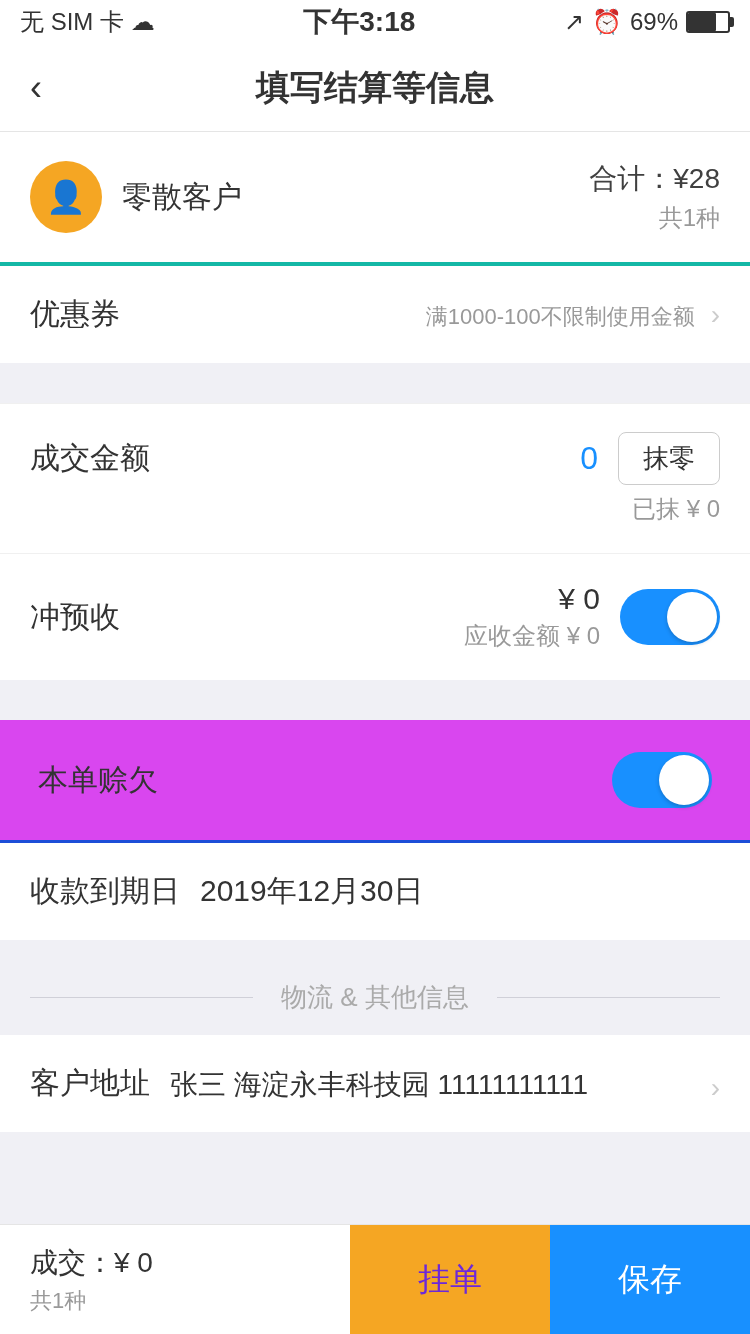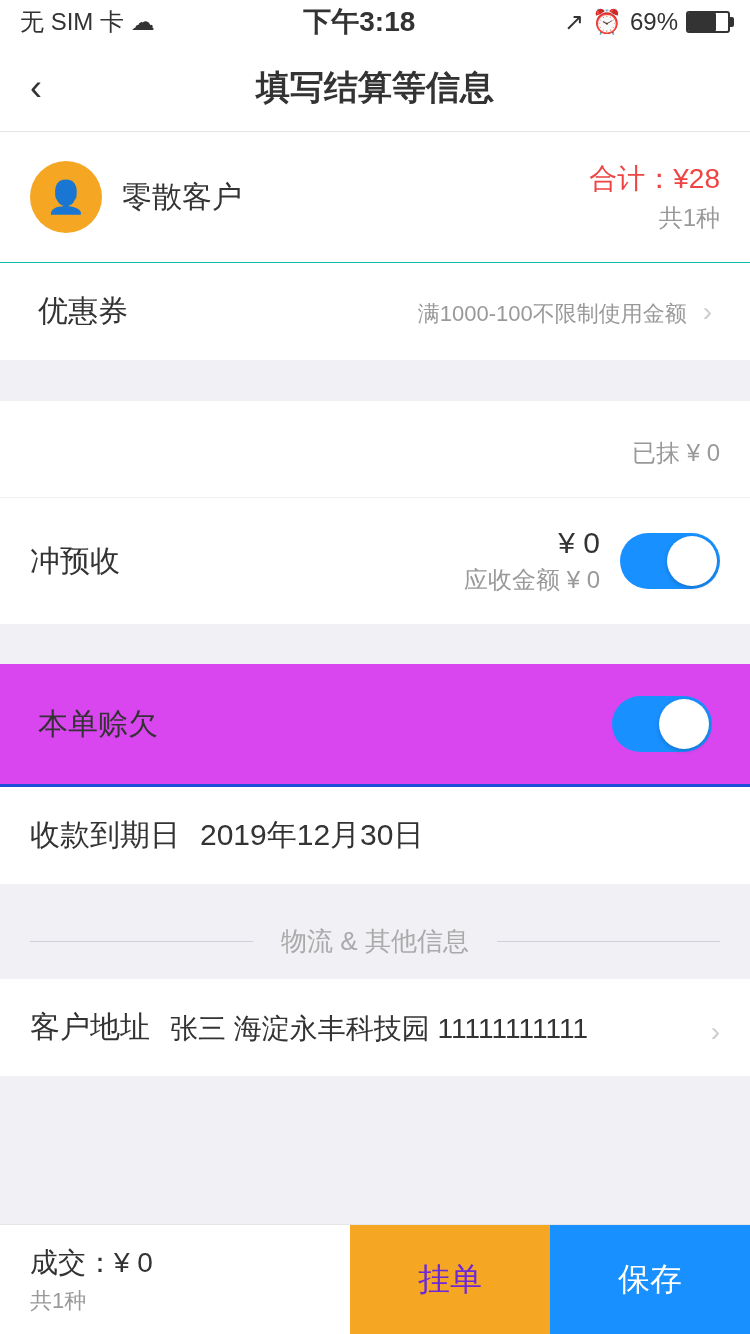--- a/index.html
+++ b/index.html
@@ -130,35 +130,35 @@
     }
     .customer-name {
       font-size: 30px;
       color: #333;
     }
     .customer-right {
       text-align: right;
     }
     .customer-total {
       font-size: 28px;
-      color: #ef4444;
+      color: #404040;
     }
     .customer-count {
       font-size: 24px;
       color: #999;
       margin-top: 4px;
     }
 
     
     .row-item {
       background: #fff;
-      padding: 28px 38px;
-      display: flex;
-      justify-content: space-between;
-      border-top: 1px solid #14b8a6;
+      padding: 28px 30px;
+      display: flex;
+      justify-content: space-between;
+      border-top: 4px solid #14b8a6;
     }
     .row-label {
       font-size: 30px;
       color: #333;
     }
     .row-right {
       display: flex;
       align-items: center;
       gap: 16px;
     }
@@ -449,20 +449,27 @@
         <span class="chevron">›</span>
       </div>
     </div>
   </div>
 
   <div class="divider-section"></div>
 
   <div class="section-white">
 
     <div class="transaction-row">
+      <div class="transaction-top">
+        <span class="transaction-label">成交金额</span>
+        <div class="transaction-right-group">
+          <span class="amount-value">0</span>
+          <button class="round-btn">抹零</button>
+        </div>
+      </div>
       <div class="transaction-sub">已抹  ¥ 0</div>
     </div>
 
     <div class="prepay-row">
       <span class="prepay-label">冲预收</span>
       <div class="prepay-right">
         <div class="prepay-amount-area">
           <div class="prepay-amount">¥ 0</div>
           <div class="prepay-sub">应收金额 ¥ 0</div>
         </div>

